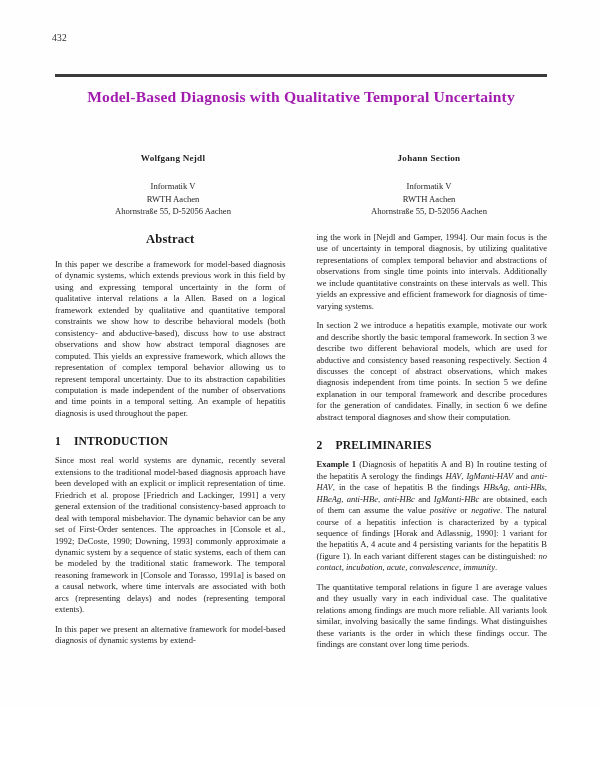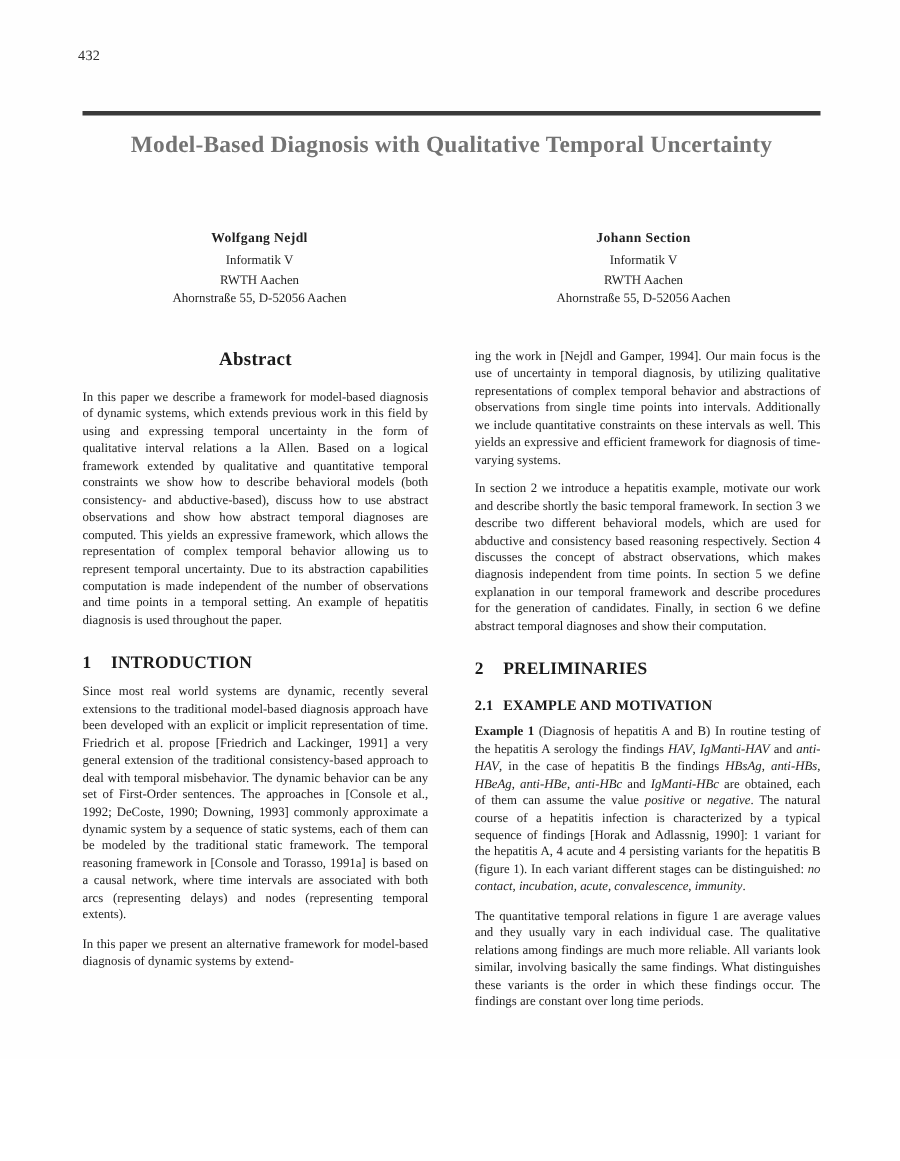--- a/index.html
+++ b/index.html
@@ -40,42 +40,42 @@
   }
   .title {
     position: absolute;
     left: 55px;
     top: 88px;
     width: 492px;
     text-align: center;
     font-size: 15.6px;
     font-weight: bold;
     letter-spacing: 0.15px;
-    color: #737373;
+    color: #a21caf;
   }
   .authors {
     position: absolute;
     left: 55px;
     top: 152px;
     width: 492px;
     display: flex;
     justify-content: space-between;
   }
   .author-block {
     width: 236px;
     text-align: center;
     font-size: 8.6px;
     line-height: 12.4px;
     color: #1f1f1f;
   }
   .author-name {
     font-weight: bold;
     font-size: 9.1px;
     letter-spacing: 0.25px;
-    margin-bottom: 3px;
+    margin-bottom: 16px;
   }
   .columns {
     position: absolute;
     left: 55px;
     top: 232px;
     width: 492px;
     height: 536px;
     display: flex;
     justify-content: space-between;
     gap: 31px;
@@ -180,24 +180,20 @@
 
       <p class="body">ing the work in [Nejdl and Gamper, 1994]. Our main focus is the use of uncertainty in temporal diagnosis, by utilizing qualitative representations of complex temporal behavior and abstractions of observations from single time points into intervals. Additionally we include quantitative constraints on these intervals as well. This yields an expressive and efficient framework for diagnosis of time-varying systems.</p>
 
       <p class="body">In section 2 we introduce a hepatitis example, motivate our work and describe shortly the basic temporal framework. In section 3 we describe two different behavioral models, which are used for abductive and consistency based reasoning respectively. Section 4 discusses the concept of abstract observations, which makes diagnosis independent from time points. In section 5 we define explanation in our temporal framework and describe procedures for the generation of candidates. Finally, in section 6 we define abstract temporal diagnoses and show their computation.</p>
 
       <div class="sec-head">
         <span class="num">2</span>
         <span>PRELIMINARIES</span>
       </div>
 
-      <div class="subsec-head">
-        <span class="num">2.1</span>
-        <span>EXAMPLE AND MOTIVATION</span>
-      </div>
 
       <p class="body"><span class="lead">Example 1</span><span> (Diagnosis of hepatitis A and B) In routine testing of the hepatitis A serology the findings </span><i>HAV</i><span>, </span><i>IgManti-HAV</i><span> and </span><i>anti-HAV</i><span>, in the case of hepatitis B the findings </span><i>HBsAg</i><span>, </span><i>anti-HBs</i><span>, </span><i>HBeAg</i><span>, </span><i>anti-HBe</i><span>, </span><i>anti-HBc</i><span> and </span><i>IgManti-HBc</i><span> are obtained, each of them can assume the value </span><i>positive</i><span> or </span><i>negative</i><span>. The natural course of a hepatitis infection is characterized by a typical sequence of findings [Horak and Adlassnig, 1990]: 1 variant for the hepatitis A, 4 acute and 4 persisting variants for the hepatitis B (figure 1). In each variant different stages can be distinguished: </span><i>no contact, incubation, acute, convalescence, immunity</i><span>.</span></p>
 
       <p class="body">The quantitative temporal relations in figure 1 are average values and they usually vary in each individual case. The qualitative relations among findings are much more reliable. All variants look similar, involving basically the same findings. What distinguishes these variants is the order in which these findings occur. The findings are constant over long time periods.</p>
 
     </div>
 
   </div>
 
 </div>

